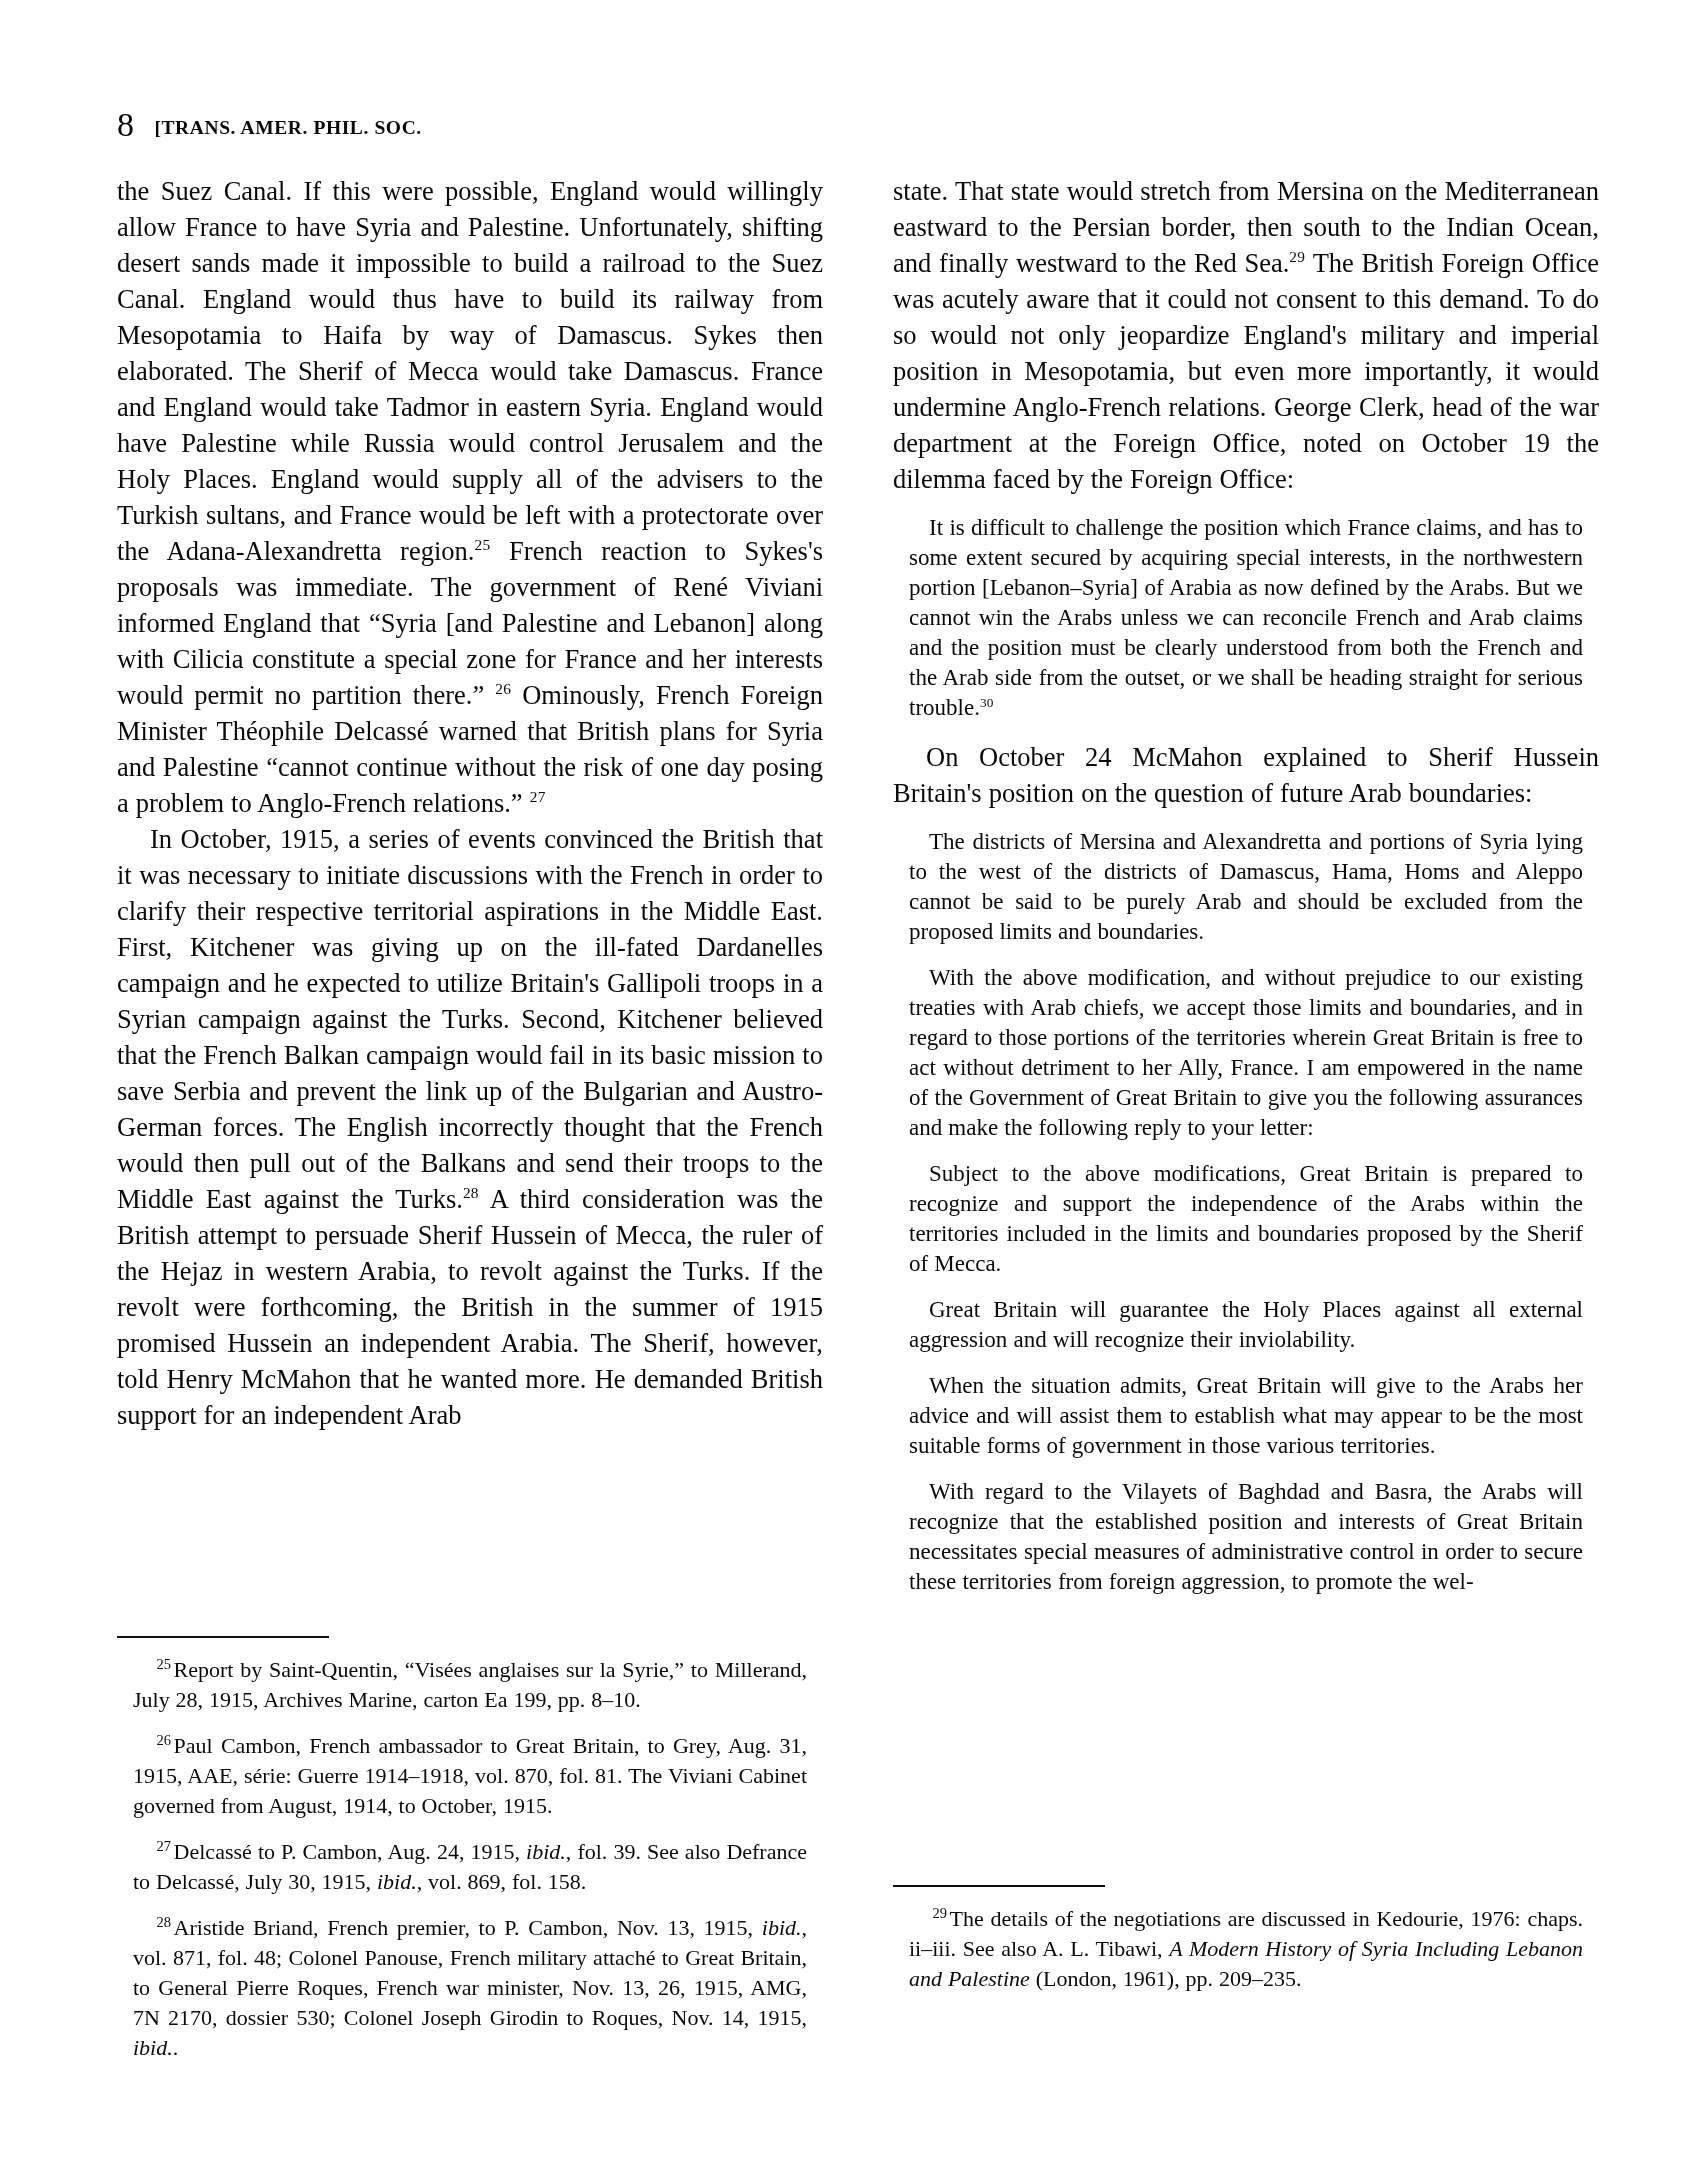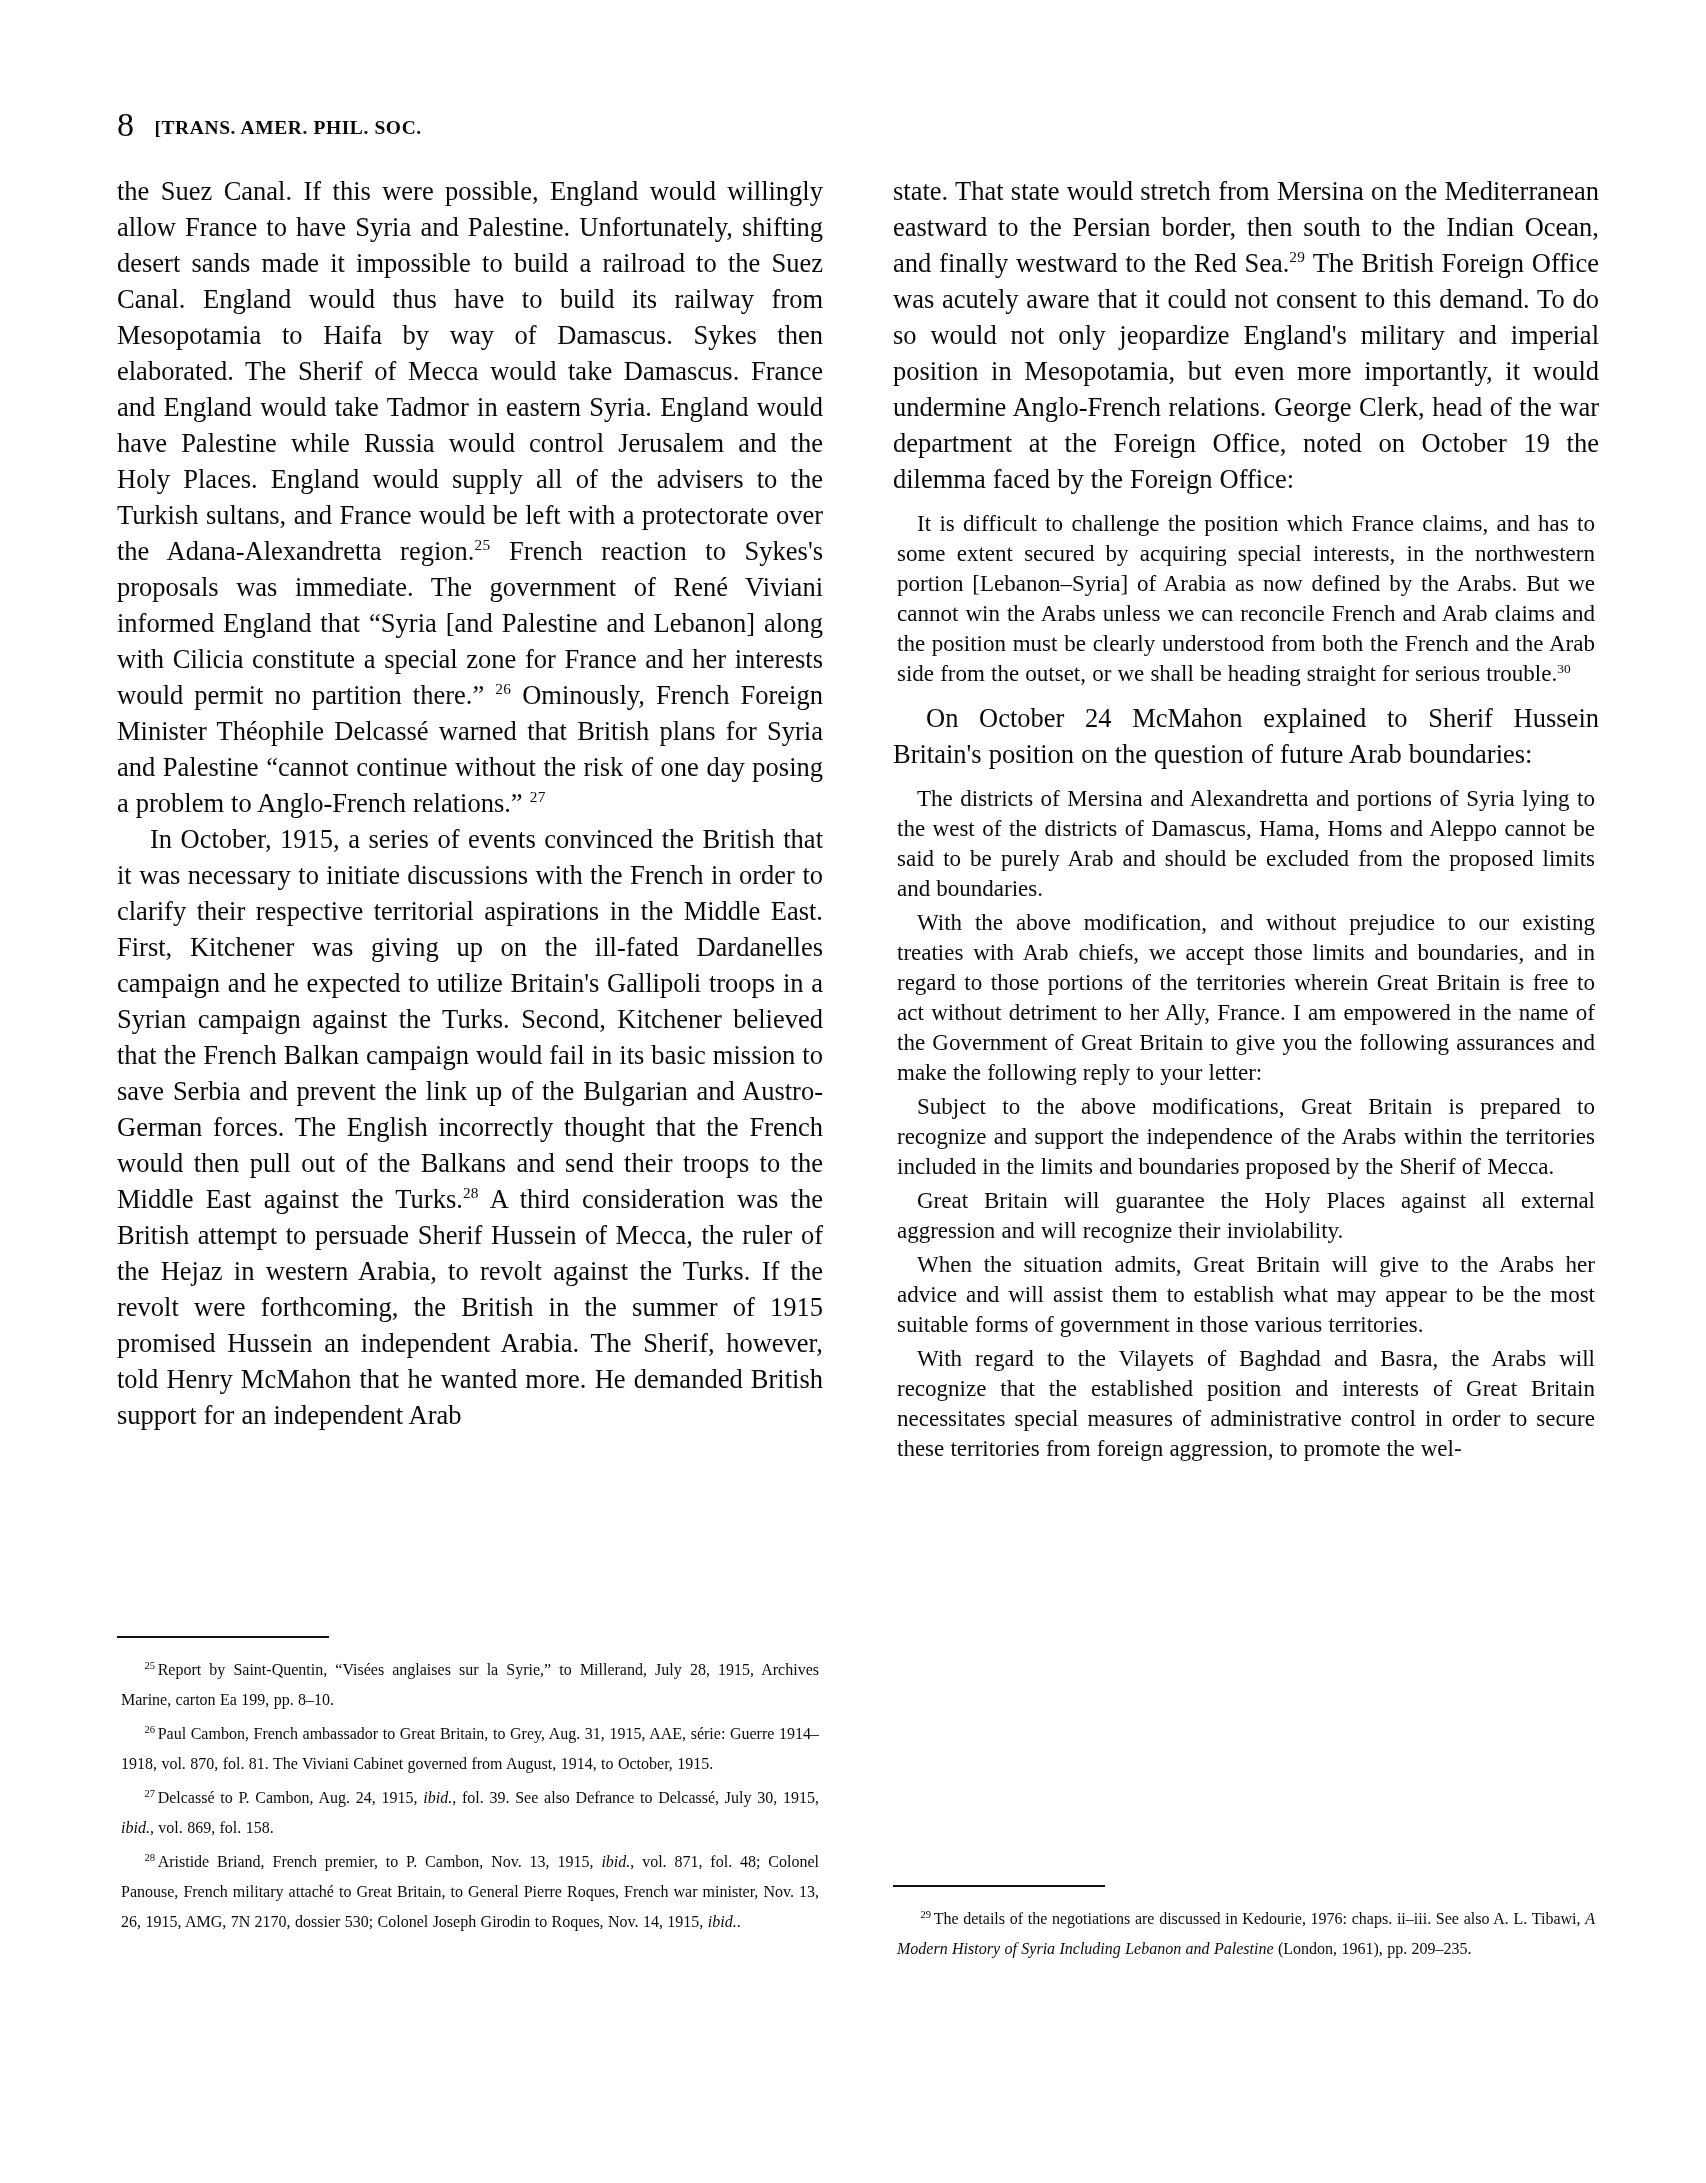--- a/index.html
+++ b/index.html
@@ -98,21 +98,21 @@
   .quote {
     font-size: 23px;
     line-height: 30px;
     text-align: justify;
     margin: 11px 0 0 0;
     word-spacing: 0.2px;
   }
   .quote p {
     font-size: 23px;
     line-height: 30px;
-    margin: 4px;
+    margin: 16px;
     text-align: justify;
   }
   .quote p.qind {
     text-indent: 20px;
   }
   .gap-before { margin-top: 11.7px; }
   .gap-after  { margin-bottom: 11.7px; }
 
   
   .footnotes {
@@ -121,25 +121,25 @@
     font-size: 22px;
     line-height: 30px;
   }
   .fn-rule {
     width: 212px;
     height: 2.3px;
     background: #111;
     margin: 0 0 17px 0;
   }
   .footnotes p {
-    font-size: 16px;
+    font-size: 22px;
     line-height: 30px;
     text-align: justify;
     text-indent: 23.4px;
-    margin: 4px;
+    margin: 16px;
   }
   .footnotes sup {
     font-size: 0.66em;
     vertical-align: 0.58em;
     letter-spacing: 0.2px;
     margin-right: 2.3px;
   }
   .footnotes i, .quote i, p i { font-style: italic; }
 
   

